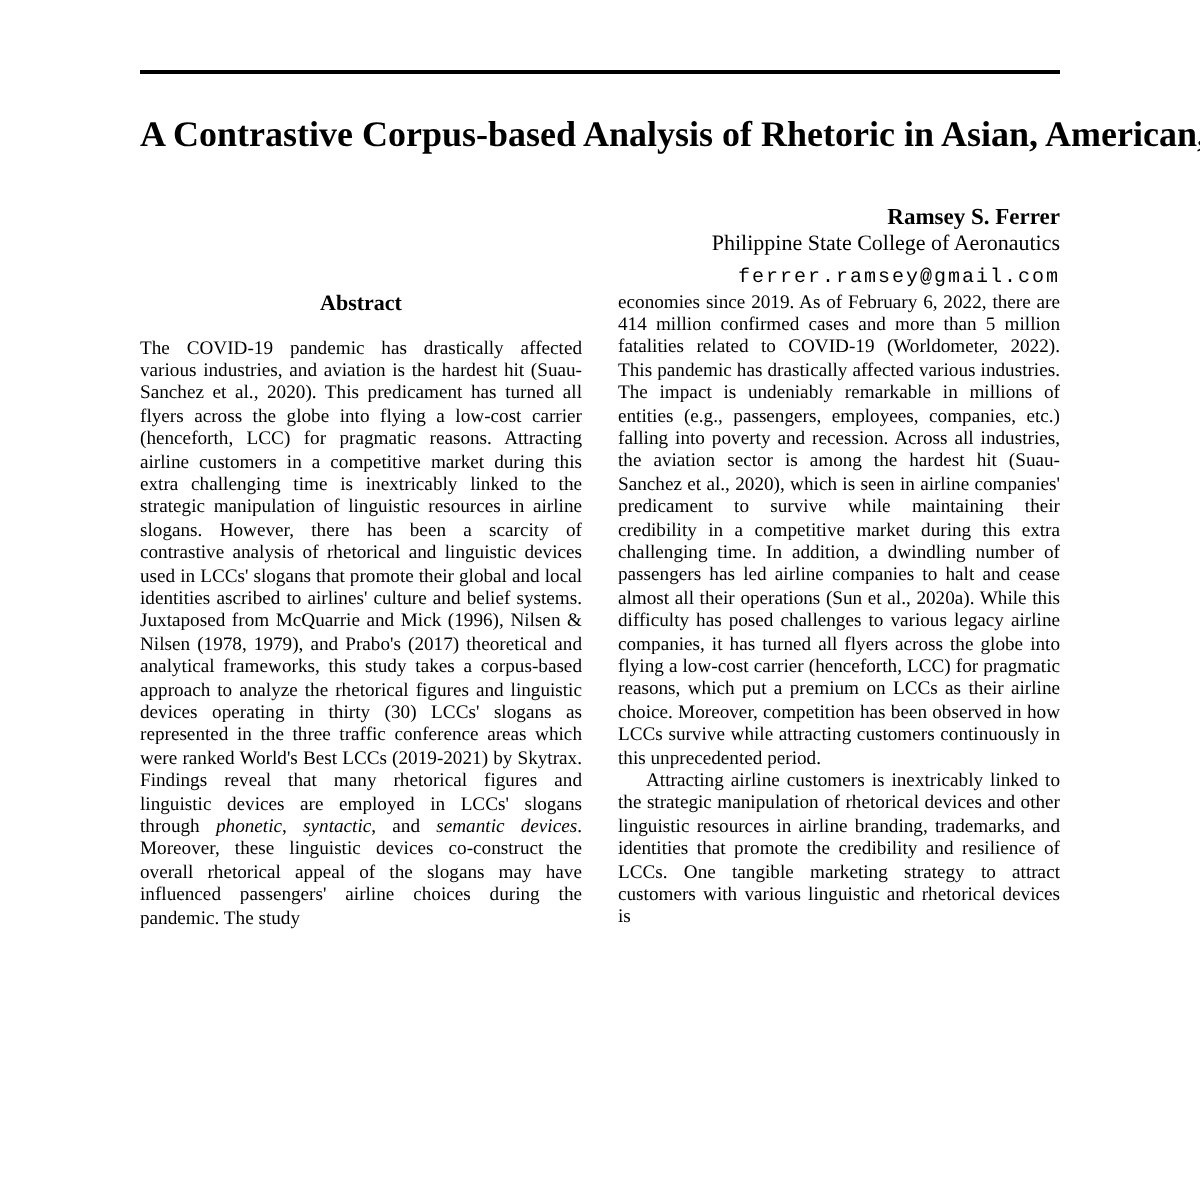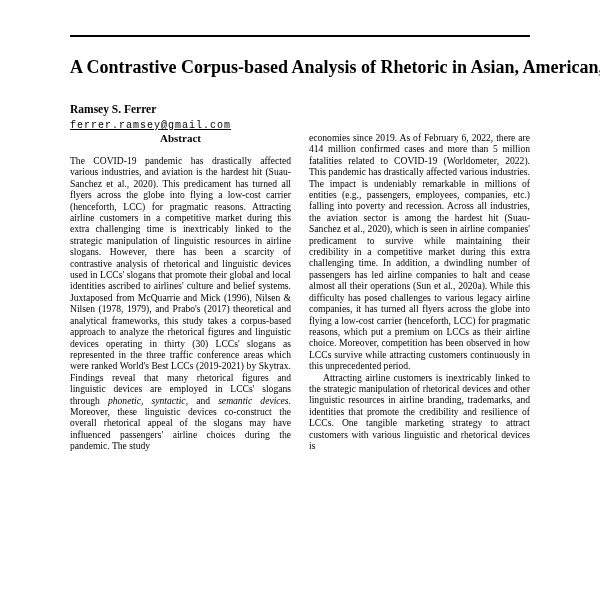--- a/index.html
+++ b/index.html
@@ -27,39 +27,38 @@
     text-align: center;
     font-weight: bold;
     font-size: 18px;
     line-height: 17px;
     margin: 0;
   }
   .title .title-line {
     white-space: nowrap;
   }
   .author-block {
-    text-align: left;
+    text-align: right;
     margin-top: 26px;
   }
   .author-name {
     font-weight: bold;
     font-size: 11.5px;
     line-height: 14px;
   }
   .affiliation {
     font-size: 11px;
     line-height: 13.5px;
   }
   .email {
     font-family: "Liberation Mono", monospace;
     font-size: 10px;
     letter-spacing: 1px;
     margin-top: 4px;
     line-height: 12px;
-    text-decoration: underline;
   }
   .columns {
     display: flex;
     gap: 18px;
   }
   .col {
     flex: 1 1 0;
     min-width: 0;
     font-size: 9.6px;
     line-height: 11.4px;
@@ -85,20 +84,21 @@
 <div class="page">
 
   <div class="top-rule"></div>
 
   <h1 class="title">
     <div class="title-line">A Contrastive Corpus-based Analysis of Rhetoric in Asian, American,</div>
   </h1>
 
   <div class="author-block">
     <div class="author-name">Ramsey S. Ferrer</div>
+    <div class="affiliation">Philippine State College of Aeronautics</div>
     <div class="email">ferrer.ramsey@gmail.com</div>
   </div>
 
   <div class="columns">
 
     <div class="col">
       <div class="abstract-heading">Abstract</div>
       <p><span>The COVID-19 pandemic has drastically affected various industries, and aviation is the hardest hit (Suau-Sanchez et al., 2020). This predicament has turned all flyers across the globe into flying a low-cost carrier (henceforth, LCC) for pragmatic reasons. Attracting airline customers in a competitive market during this extra challenging time is inextricably linked to the strategic manipulation of linguistic resources in airline slogans. However, there has been a scarcity of contrastive analysis of rhetorical and linguistic devices used in LCCs' slogans that promote their global and local identities ascribed to airlines' culture and belief systems. Juxtaposed from McQuarrie and Mick (1996), Nilsen &amp; Nilsen (1978, 1979), and Prabo's (2017) theoretical and analytical frameworks, this study takes a corpus-based approach to analyze the rhetorical figures and linguistic devices operating in thirty (30) LCCs' slogans as represented in the three traffic conference areas which were ranked World's Best LCCs (2019-2021) by Skytrax. Findings reveal that many rhetorical figures and linguistic devices are employed in LCCs' slogans through </span><span style="font-style: italic;">phonetic</span><span>, </span><span style="font-style: italic;">syntactic</span><span>, and </span><span style="font-style: italic;">semantic devices</span><span>. Moreover, these linguistic devices co-construct the overall rhetorical appeal of the slogans may have influenced passengers' airline choices during the pandemic. The study</span></p>
     </div>
 

